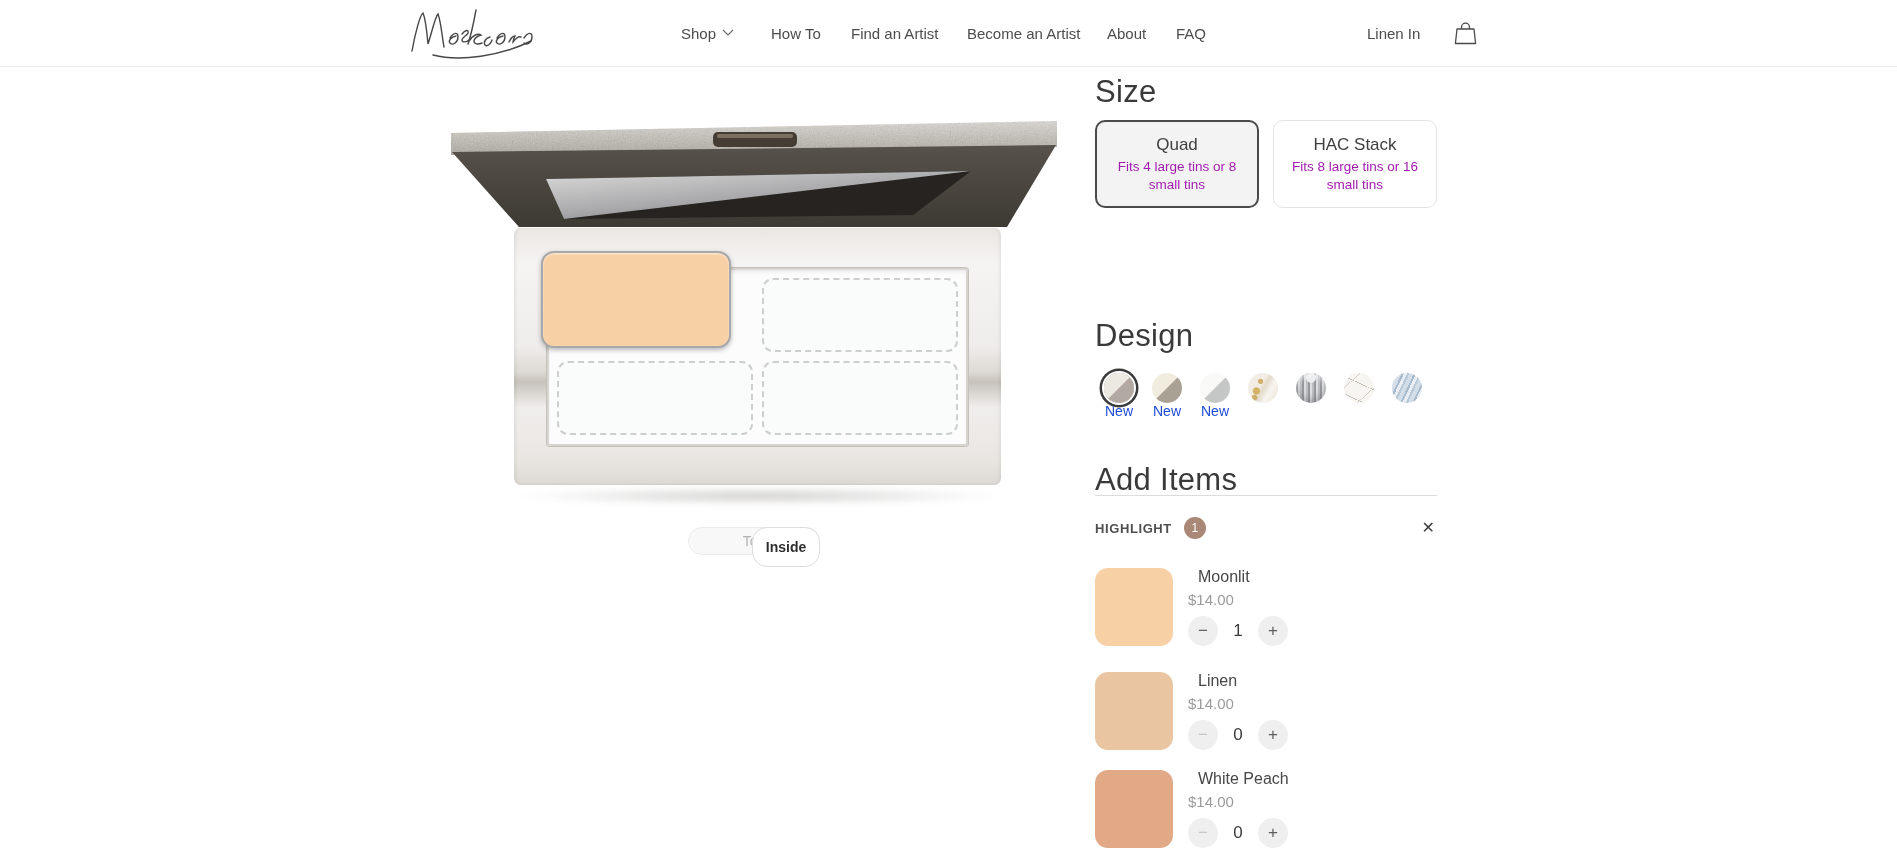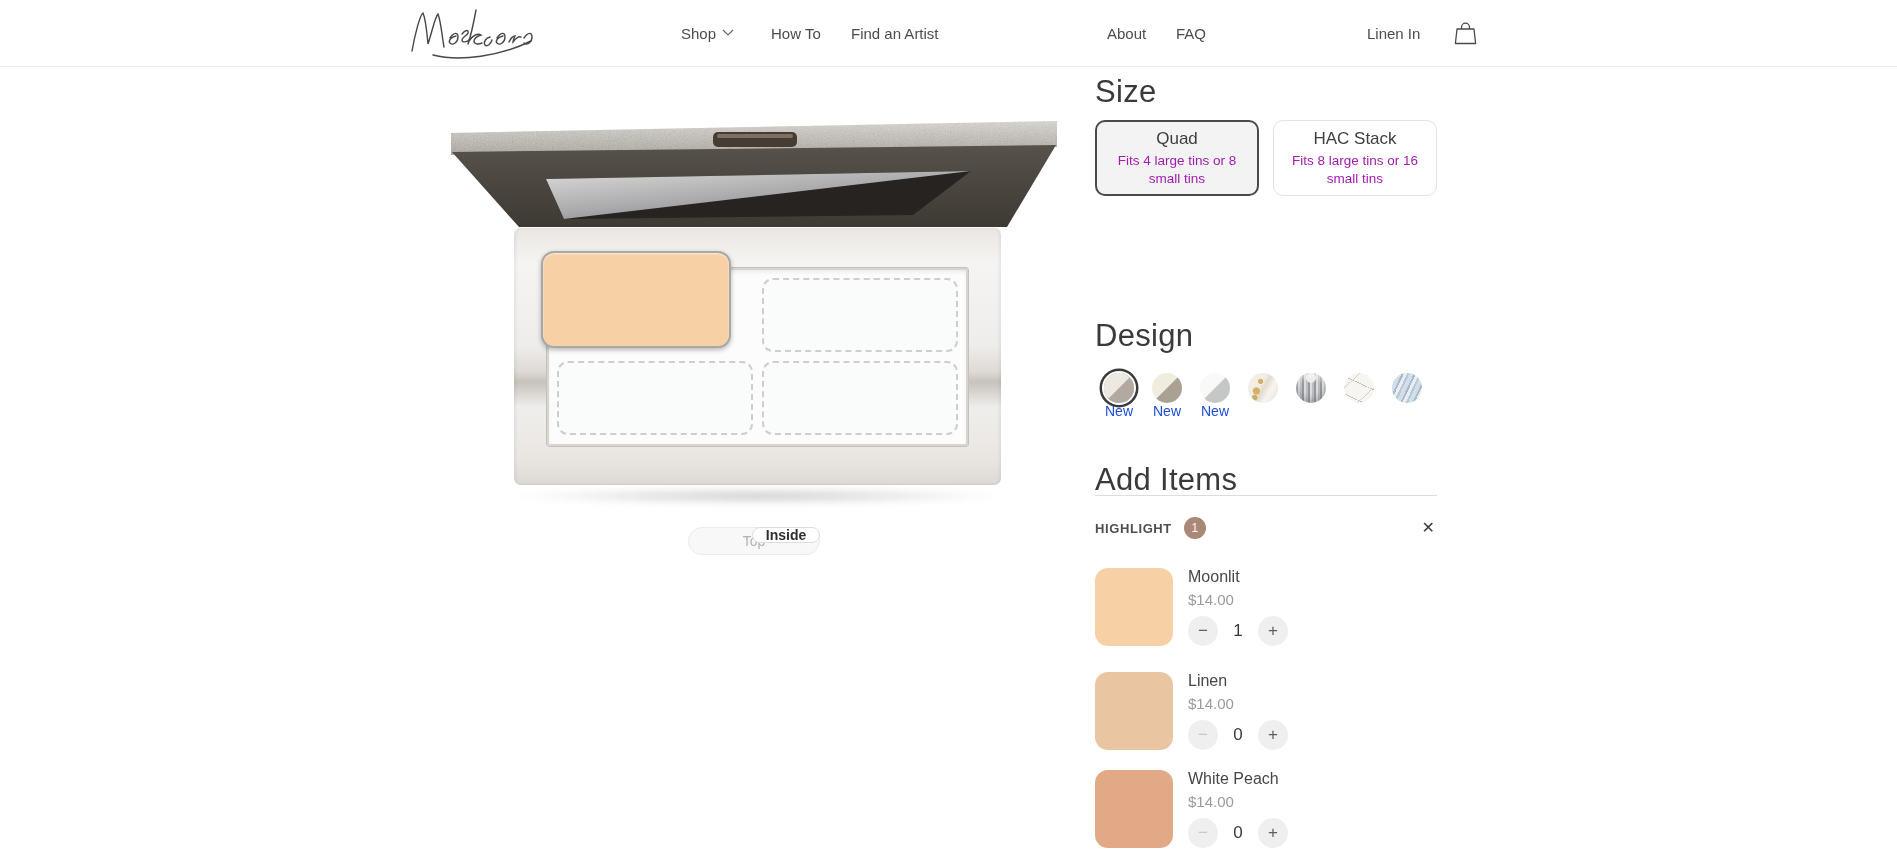--- a/index.html
+++ b/index.html
@@ -32,32 +32,32 @@
     border:2px solid #a6a8aa;box-sizing:border-box;
     box-shadow:0 2px 5px rgba(0,0,0,.28), inset 0 1px 2px rgba(255,255,255,.65);}
   .pal-shadow{position:absolute;left:58px;top:366px;width:498px;height:18px;
     background:radial-gradient(ellipse at center,rgba(40,35,30,.22) 0%,rgba(40,35,30,0) 70%);
     filter:blur(3px);}
 
   
   .view-toggle{position:absolute;left:688px;top:527px;width:132px;height:28px;border-radius:15px;
     background:#f8f8f8;border:1px solid #ececec;display:flex;align-items:center;box-sizing:border-box;}
   .vt-top{flex:1;text-align:center;font-size:14px;color:#b3b3b3;cursor:pointer;}
-  .vt-inside{position:absolute;right:-1px;top:-1px;height:16px;width:68px;border-radius:15px;
+  .vt-inside{position:absolute;right:-1px;top:-1px;height:40px;width:68px;border-radius:15px;
     background:#fff;border:1px solid #ddd;display:flex;align-items:center;justify-content:center;
     font-size:14px;font-weight:bold;color:#2e2e2e;cursor:pointer;box-sizing:border-box;}
 
   
   .panel{position:absolute;left:1095px;top:66px;width:342px;}
   .sec-heading{font-family:Liberation Sans, sans-serif;font-size:31px;font-weight:400;color:#3a3a3a;
     letter-spacing:.3px;}
   .h-size{position:absolute;left:0;top:8px;}
   .size-grid{position:absolute;left:0;top:54px;width:342px;display:grid;
     grid-template-columns:164px 164px;grid-column-gap:14px;grid-row-gap:13px;}
-  .size-card{height:76px;border:1px solid #e3e3e3;border-radius:10px;background:#fff;
+  .size-card{height:88px;border:1px solid #e3e3e3;border-radius:10px;background:#fff;
     display:flex;flex-direction:column;align-items:center;justify-content:center;cursor:pointer;
     box-sizing:border-box;text-align:center;padding:4px 8px;}
   .size-card.selected{border:2px solid #4a4a4a;background:#f3f3f3;}
   .size-card .t{font-size:17px;color:#3e3e3e;margin-bottom:3px;}
   .size-card .d{font-size:13.5px;color:#a21caf;line-height:1.3;}
 
   .h-design{position:absolute;left:0;top:252px;}
   .swatch-row{position:absolute;left:0;top:303px;display:flex;}
   .sw-wrap{width:48px;display:flex;flex-direction:column;align-items:center;}
   .sw{width:30px;height:30px;border-radius:50%;cursor:pointer;margin-top:4px;}
@@ -85,21 +85,21 @@
   .divider{position:absolute;left:0;top:429px;width:342px;height:1px;background:#dcdcdc;}
   .hl-row{position:absolute;left:0;top:449px;width:342px;height:26px;display:flex;align-items:center;}
   .hl-label{font-size:13px;font-weight:bold;letter-spacing:.6px;color:#4f4f4f;}
   .hl-badge{margin-left:12px;width:22px;height:22px;border-radius:50%;background:#a98877;color:#fdf9f6;
     font-size:12px;display:flex;align-items:center;justify-content:center;}
   .hl-close{margin-left:auto;background:none;border:none;font-size:16px;color:#3c3c3c;cursor:pointer;
     padding:0 2px;line-height:1;}
 
   .item-row{position:absolute;left:0;width:342px;height:80px;}
   .item-sw{position:absolute;left:0;top:0;width:78px;height:78px;border-radius:13px;}
-  .item-name{position:absolute;left:93px;top:0;font-size:16px;color:#474747;}
+  .item-name{position:absolute;left:103px;top:0;font-size:16px;color:#474747;}
   .item-price{position:absolute;left:93px;top:23px;font-size:15px;color:#9b9b9b;}
   .qty{position:absolute;left:93px;top:48px;display:flex;align-items:center;}
   .qty-btn{width:30px;height:30px;border-radius:50%;background:#efefef;border:none;cursor:pointer;
     font-size:17px;color:#5f5f5f;display:flex;align-items:center;justify-content:center;
     font-family:"Liberation Sans",sans-serif;padding:0;}
   .qty-btn.disabled{color:#c6c6c6;}
   .qty-val{width:40px;text-align:center;font-size:17px;color:#3b3b3b;}
 
   .ir-0{top:502px;} .ir-1{top:606px;} .ir-2{top:704px;}
 </style>
@@ -130,20 +130,23 @@
       <span>Shop</span>
       <svg width="12" height="8" viewBox="0 0 12 8">
         <path d="M1,1 L6,6 L11,1" fill="none" stroke="#6a6a6a" stroke-width="1.2"></path>
       </svg>
     </a>
     <a class="nav-link" style="left:771px">
       <span>How To</span>
     </a>
     <a class="nav-link" style="left:851px">
       <span>Find an Artist</span>
+    </a>
+    <a class="nav-link" style="left:967px">
+      <span>Become an Artist</span>
     </a>
     <a class="nav-link" style="left:1107px">
       <span>About</span>
     </a>
     <a class="nav-link" style="left:1176px">
       <span>FAQ</span>
     </a>
 
     <a class="signin">
       <span>Linen In</span>

